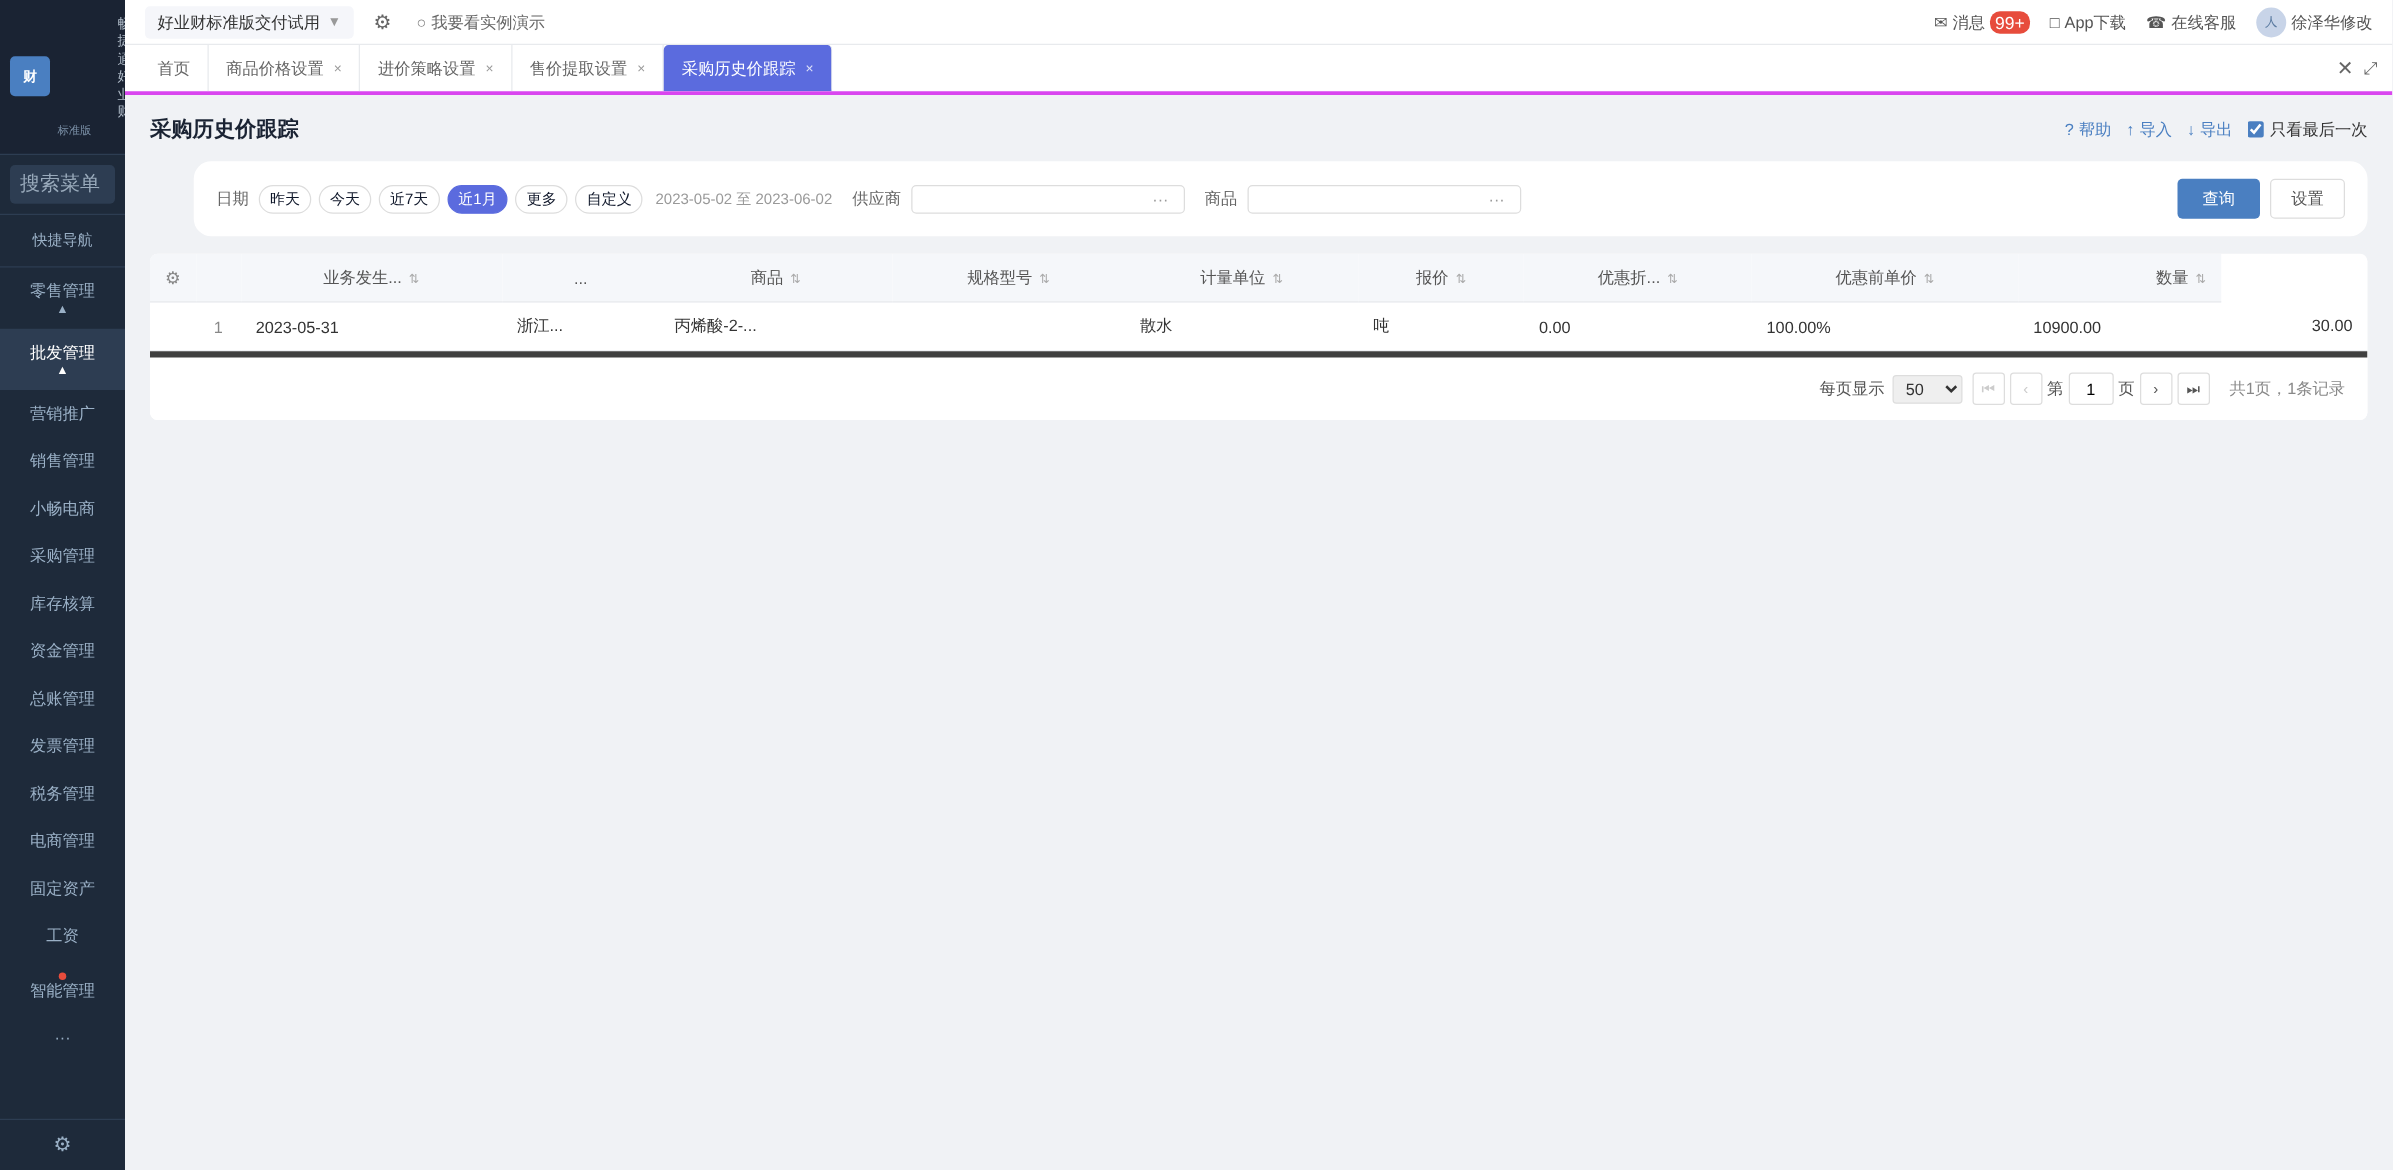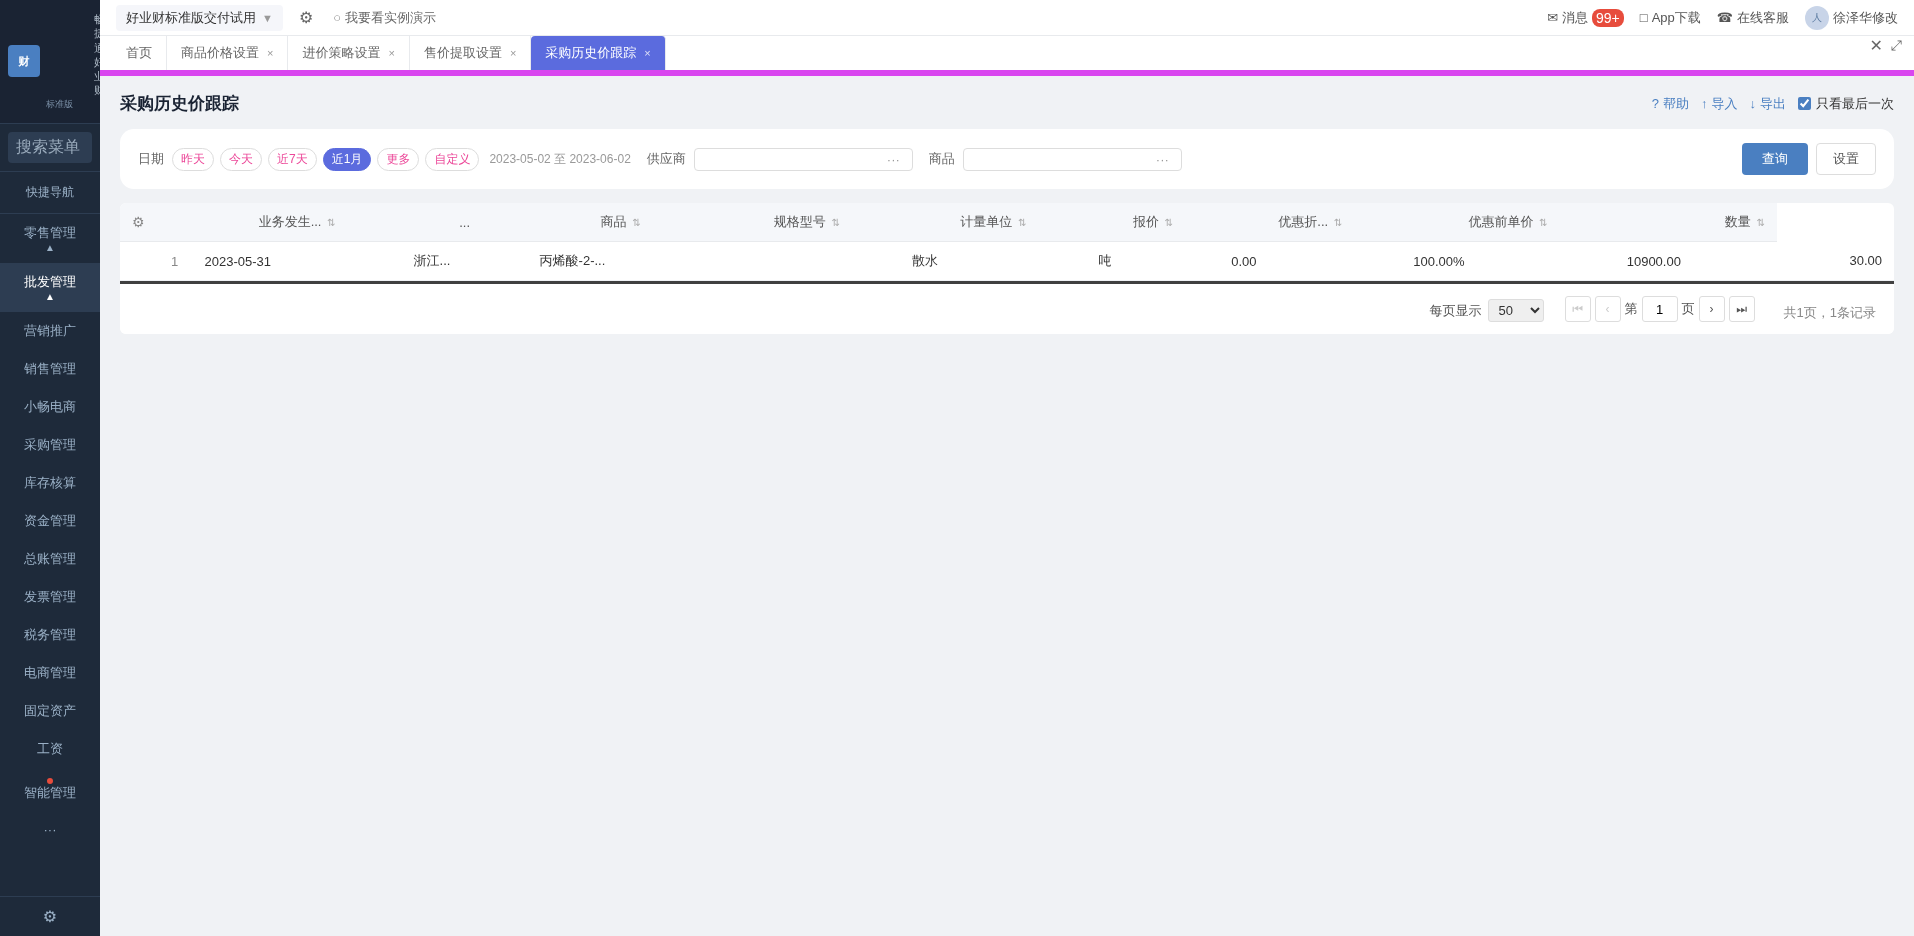--- a/index.html
+++ b/index.html
@@ -37,45 +37,45 @@
     .topbar-demo-icon { color: #888; }
     .topbar-right { margin-left: auto; display: flex; align-items: center; gap: 16px; }
     .topbar-msg { display: flex; align-items: center; gap: 4px; cursor: pointer; color: #555; font-size: 13px; position: relative; }
     .topbar-badge { background: #e74c3c; color: white; font-size: 14px; border-radius: 8px; padding: 1px 4px; }
     .topbar-app { display: flex; align-items: center; gap: 4px; cursor: pointer; color: #555; font-size: 13px; }
     .topbar-service { display: flex; align-items: center; gap: 4px; cursor: pointer; color: #555; font-size: 13px; }
     .topbar-user { display: flex; align-items: center; gap: 4px; cursor: pointer; color: #555; font-size: 13px; }
     .topbar-avatar { width: 24px; height: 24px; background: #c8d4e8; border-radius: 50%; display: flex; align-items: center; justify-content: center; font-size: 10px; color: #5a7aa0; }
 
     
-    .tabbar { height: 40px; background: #fff; border-bottom: 6px solid #d946ef; display: flex; align-items: flex-start; padding: 0 0 0 12px; flex-shrink: 0; overflow: hidden; }
+    .tabbar { height: 40px; background: #fff; border-bottom: 3px solid #d946ef; display: flex; align-items: center; padding: 0 0 0 12px; flex-shrink: 0; overflow: hidden; }
     .tab { display: flex; align-items: center; gap: 6px; padding: 0 14px; height: 100%; cursor: pointer; font-size: 13px; color: #666; border-right: 1px solid #e8eaed; white-space: nowrap; position: relative; }
     .tab.active-filled { background: #5b6bde; color: #fff; border-radius: 4px 4px 0 0; }
     .tab .close { font-size: 11px; color: #999; margin-left: 2px; cursor: pointer; }
     .tab.active-filled .close { color: rgba(255,255,255,0.8); }
     .tabbar-right { margin-left: auto; display: flex; align-items: center; gap: 8px; padding-right: 12px; }
     .tabbar-close { cursor: pointer; color: #666; font-size: 16px; }
     .tabbar-expand { cursor: pointer; color: #666; font-size: 14px; }
 
     
     .content { flex: 1; padding: 16px 20px; background: #f0f2f5; overflow-y: auto; }
     .page-header { display: flex; align-items: center; justify-content: space-between; margin-bottom: 14px; }
     .page-title { font-size: 17px; font-weight: bold; color: #1a2333; }
     .page-actions { display: flex; align-items: center; gap: 12px; }
     .page-action { display: flex; align-items: center; gap: 4px; font-size: 13px; color: #4a7fc1; cursor: pointer; }
     .page-action-checkbox { display: flex; align-items: center; gap: 5px; font-size: 13px; color: #333; }
     .page-action-checkbox input { accent-color: #4a7fc1; }
 
     
-    .filter-bar { background: #fff; border-radius: 14px; padding: 14px 18px; margin-bottom: 14px; }
+    .filter-bar { background: #fff; border-radius: 14px; padding: 14px 18px; margin-bottom: 14px; margin-left: 35px; }
     .filter-row { display: flex; align-items: center; gap: 16px; flex-wrap: wrap; }
     .filter-group { display: flex; align-items: center; gap: 8px; }
     .filter-label { font-size: 13px; color: #666; white-space: nowrap; }
     .filter-date-options { display: flex; align-items: center; gap: 6px; }
-    .filter-date-btn { padding: 2px 8px; border-radius: 12px; border: 1px solid #ddd; background: #fff; color: #ec4899; font-size: 12px; cursor: pointer; }
+    .filter-date-btn { padding: 2px 8px; border-radius: 12px; border: 1px solid #ddd; background: #fff; color: #0f172a; font-size: 12px; cursor: pointer; }
     .filter-date-btn.active { background: #5b6bde; color: #fff; border-color: #5b6bde; }
     .filter-date-range { font-size: 12px; color: #999; margin-left: 4px; }
     .filter-input-wrap { display: flex; align-items: center; border: 1px solid #ddd; border-radius: 4px; padding: 3px 8px; background: #fff; min-width: 180px; gap: 4px; }
     .filter-input { border: none; outline: none; font-size: 13px; color: #333; flex: 1; min-width: 80px; }
     .filter-more { color: #999; font-size: 13px; cursor: pointer; padding: 0 4px; }
     .filter-actions { margin-left: auto; display: flex; gap: 8px; }
     .btn-query { background: #4a7fc1; color: #fff; border: none; border-radius: 4px; padding: 6px 20px; font-size: 13px; cursor: pointer; }
     .btn-settings { background: #fff; color: #555; border: 1px solid #ddd; border-radius: 4px; padding: 6px 16px; font-size: 13px; cursor: pointer; }
 
     
@@ -84,21 +84,21 @@
     thead tr { background: #f5f7fa; }
     thead th { padding: 10px 12px; text-align: center; color: #555; font-weight: 500; border-bottom: 1px solid #e8eaed; white-space: nowrap; }
     thead th .sort { color: #aaa; font-size: 10px; margin-left: 2px; cursor: pointer; }
     tbody tr { border-bottom: 1px solid #f0f2f5; }
     tbody td { padding: 10px 12px; color: #333; }
     .col-gear { width: 36px; text-align: center; }
     .col-num { width: 36px; text-align: center; color: #888; }
     .gear-icon { color: #888; cursor: pointer; font-size: 14px; }
 
     
-    .pagination { display: flex; align-items: flex-end; justify-content: flex-end; padding: 12px 18px; background: #fff; border-top: 3px solid #404040; gap: 21px; font-size: 13px; color: #555; }
+    .pagination { display: flex; align-items: center; justify-content: flex-end; padding: 12px 18px; background: #fff; border-top: 5px solid #404040; gap: 8px; font-size: 13px; color: #555; }
     .pagination-per-page { display: flex; align-items: center; gap: 6px; }
     .pagination-select { border: 1px solid #ddd; border-radius: 3px; padding: 2px 6px; font-size: 13px; color: #333; cursor: pointer; }
     .pagination-nav { display: flex; align-items: center; gap: 4px; }
     .page-btn { width: 26px; height: 26px; border: 1px solid #ddd; background: #fff; border-radius: 3px; cursor: pointer; color: #555; display: flex; align-items: center; justify-content: center; font-size: 12px; }
     .page-btn:disabled { color: #ccc; cursor: default; }
     .page-current { display: flex; align-items: center; gap: 4px; }
     .page-input { width: 36px; height: 26px; border: 1px solid #ddd; border-radius: 3px; text-align: center; font-size: 13px; }
     .page-total { color: #888; margin-left: 8px; }
   </style>
 </head>

